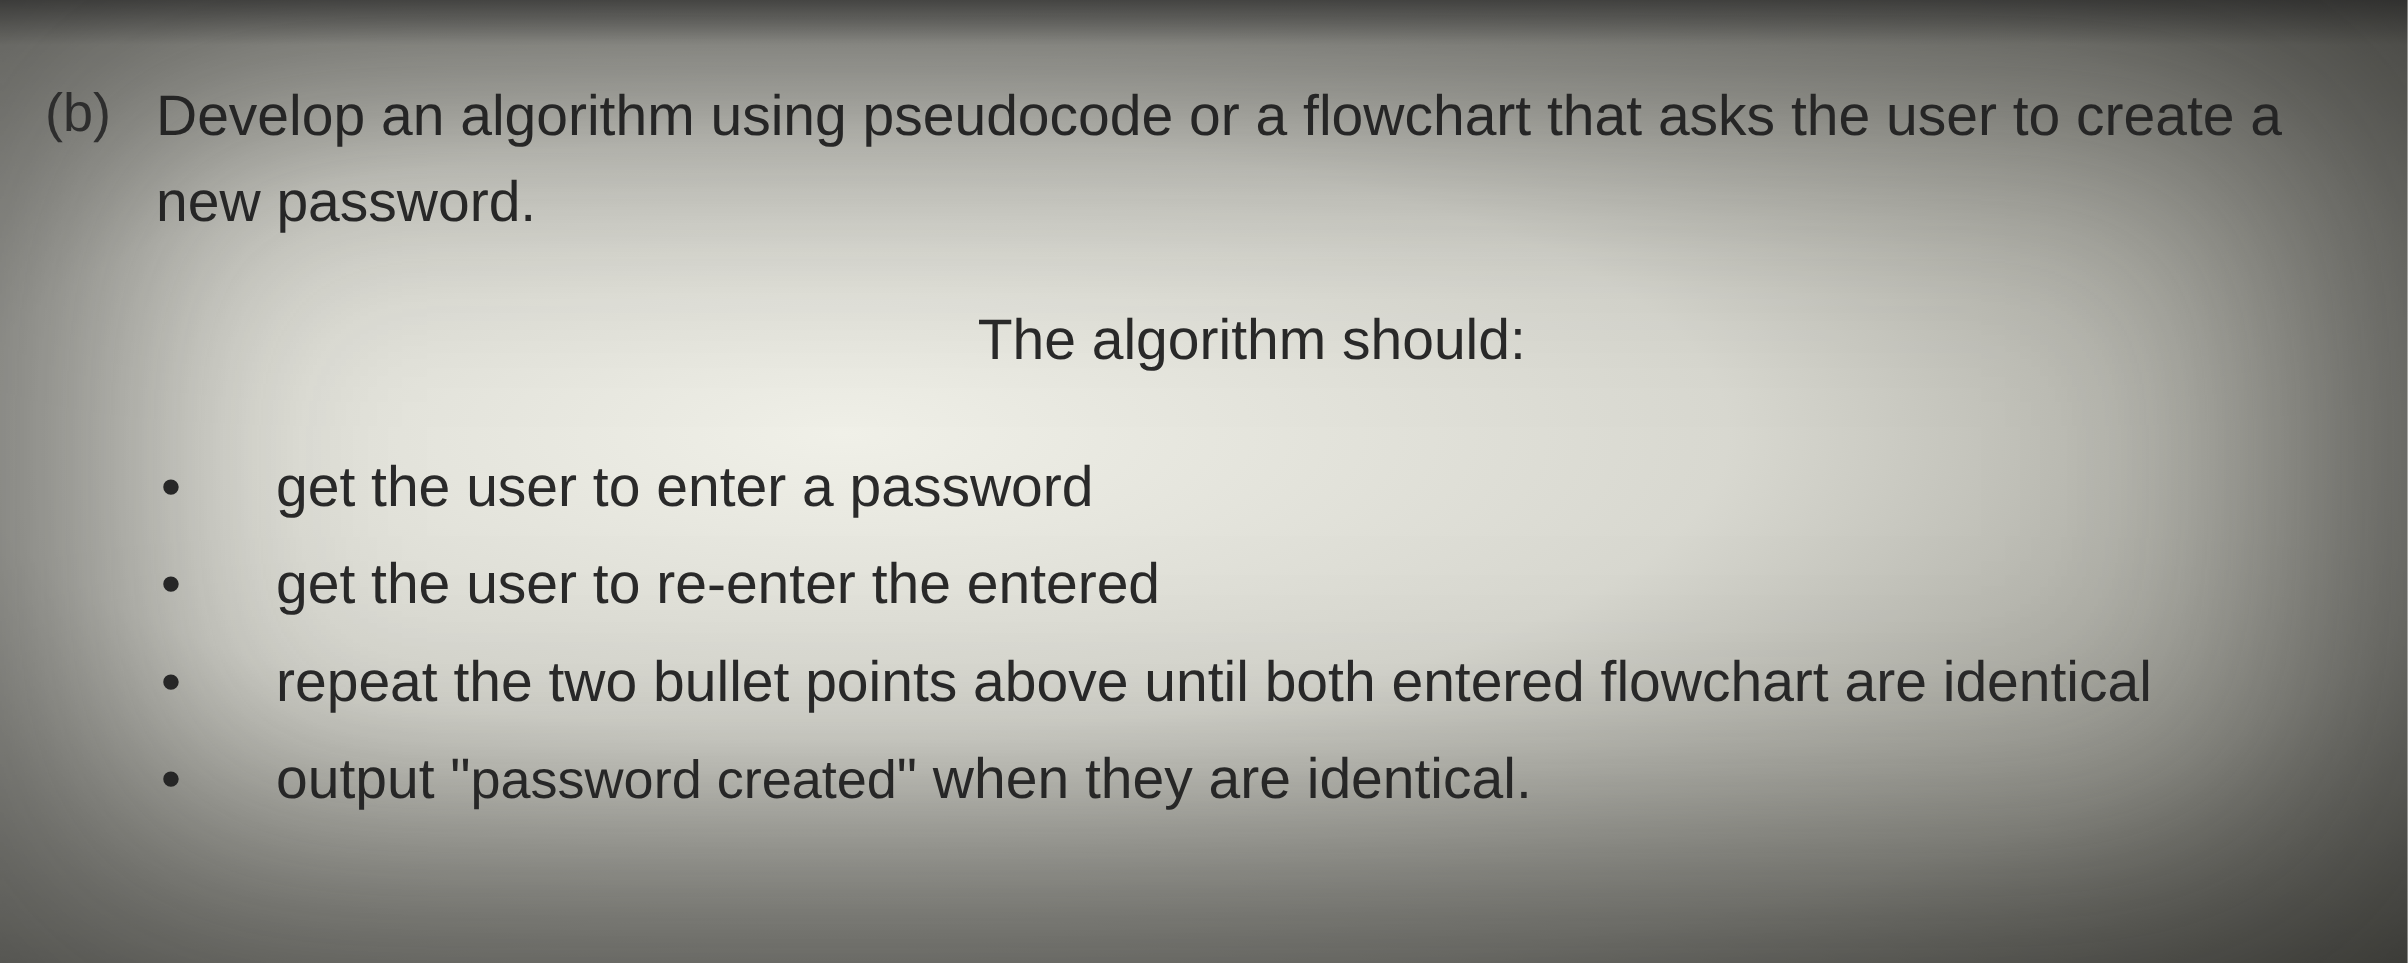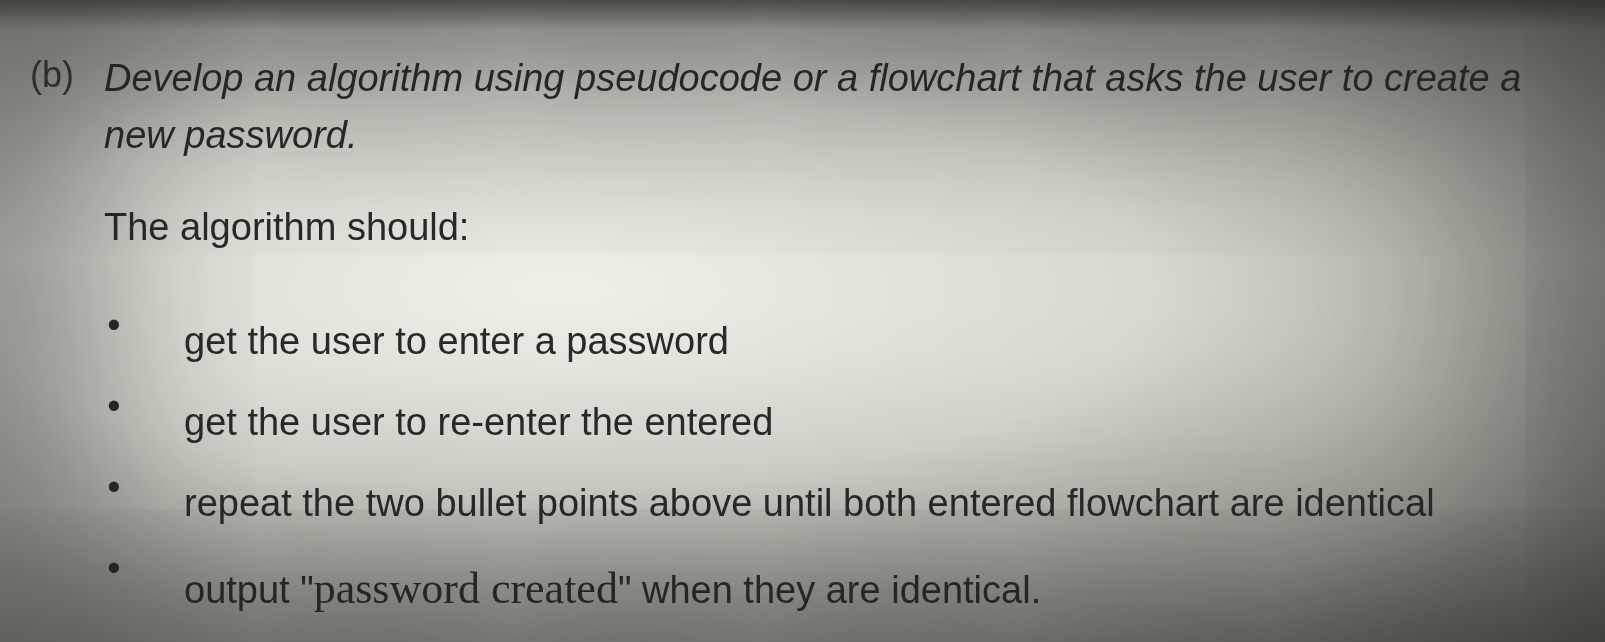--- a/index.html
+++ b/index.html
@@ -37,26 +37,26 @@
       padding-top: 4px;
     }
     .question-body {
       flex: 1;
     }
     .intro-line {
       font-size: 38px;
       line-height: 1.5;
       color: #2a2a2a;
       margin-bottom: 42px;
-      font-style: italic;
     }
     .should-line {
       font-size: 38px;
       color: #2a2a2a;
       margin-bottom: 48px;
+      text-align: center;
     }
     .bullet-list {
       list-style: none;
       padding-left: 0;
     }
     .bullet-item {
       display: flex;
       align-items: flex-start;
       gap: 60px;
       font-size: 38px;
@@ -65,25 +65,24 @@
       margin-bottom: 8px;
     }
     .bullet-dot {
       font-size: 38px;
       flex-shrink: 0;
       width: 20px;
       text-align: center;
     }
     .bullet-text {
       flex: 1;
-      margin-top: 16px;
     }
     .mono {
-      font-family: Liberation Serif, serif;
-      font-size: 44px;
+      font-family: Liberation Sans, sans-serif;
+      font-size: 36px;
     }
     .vignette {
       position: absolute;
       top: 0;
       left: 0;
       right: 0;
       bottom: 0;
       pointer-events: none;
       box-shadow: inset 0 0 200px 80px rgba(30,30,30,0.5);
     }

